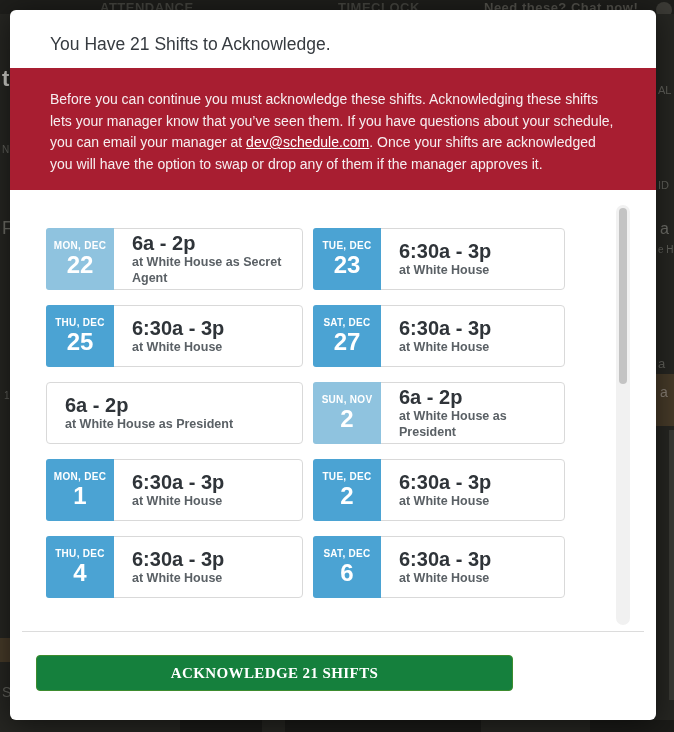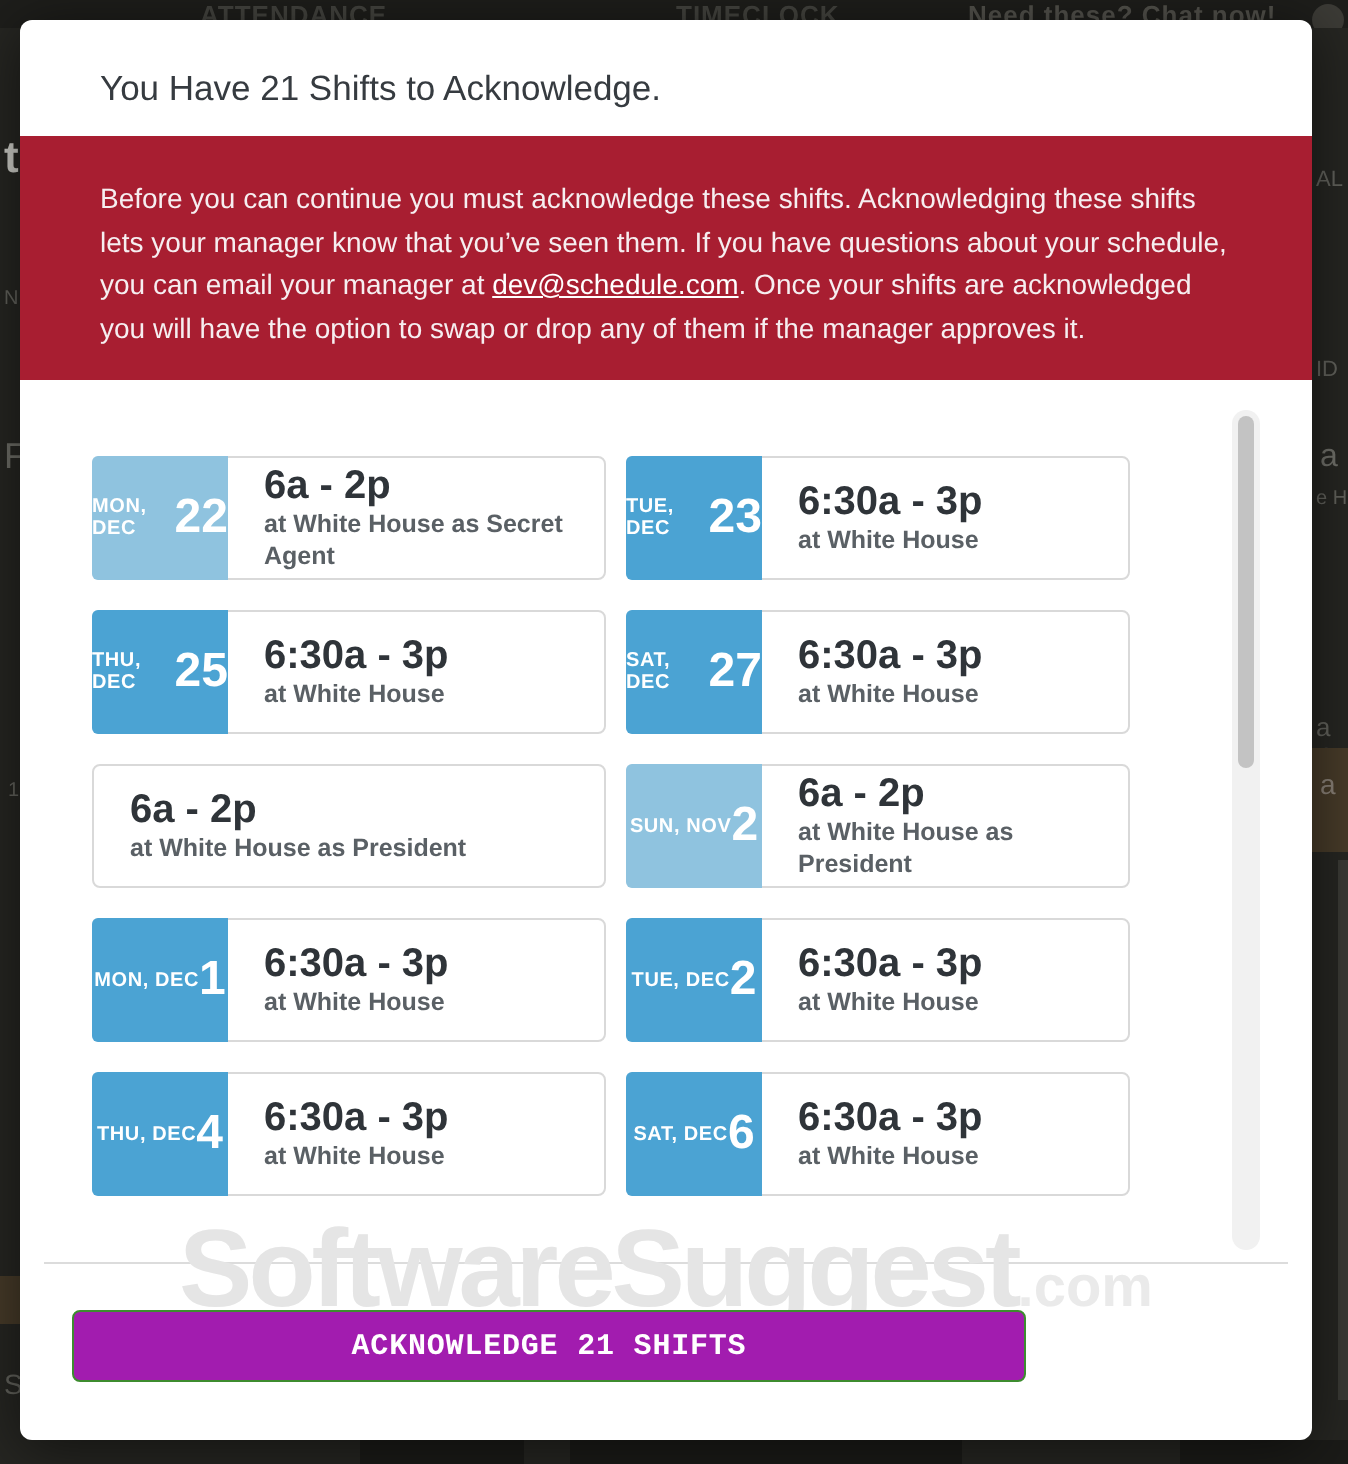--- a/index.html
+++ b/index.html
@@ -51,21 +51,21 @@
     position:absolute; left:36px; top:218px;
     display:grid; grid-template-columns:257px 252px;
     column-gap:10px; row-gap:15px;
   }
   .shift-card {
     height:62px; background:#fff; border:1px solid #d9d9d9; border-radius:4px;
     display:flex; align-items:stretch; cursor:pointer;
   }
   .badge {
     width:68px; flex:0 0 68px; border-radius:3px 0 0 3px;
-    display:flex; flex-direction:row; align-items:center; justify-content:center;
+    display:flex; flex-direction:column; align-items:center; justify-content:center;
     color:#fff; margin:-1px 0 -1px -1px;
   }
   .badge[data-variant="dark"]  { background:#4ba3d3; }
   .badge[data-variant="light"] { background:#8fc3df; }
   .badge .day { font-size:10px; font-weight:bold; letter-spacing:.3px; }
   .badge .num { font-size:24px; font-weight:bold; line-height:28px; }
   .card-body { flex:1; display:flex; flex-direction:column; justify-content:center; padding-left:18px; }
   .card-time { font-size:20px; font-weight:bold; color:#2f3439; line-height:22px; }
   .card-loc  { font-size:12.5px; font-weight:bold; color:#5a6065; line-height:16px; }
 
@@ -82,22 +82,22 @@
   
   .footer-divider { position:absolute; left:12px; top:621px; width:622px; height:1px; background:#dcdcdc; z-index:2; }
   .watermark {
     position:absolute; left:0; top:592px; width:646px; text-align:center;
     z-index:5; white-space:nowrap; pointer-events:none;
   }
   .watermark .wm-main { font-size:55px; font-weight:bold; letter-spacing:-2px; color:#e5e5e5; }
   .watermark .wm-suffix { font-size:29px; font-weight:bold; color:#eaeaea; }
   .ack-button {
     position:absolute; left:26px; top:645px; width:477px; height:36px;
-    background:#a21caf; border:1px solid #3d8c2f; border-radius:4px;
-    color:#ffffff; font-family:Liberation Mono, monospace;
+    background:#15803d; border:1px solid #3d8c2f; border-radius:4px;
+    color:#ffffff; font-family:Liberation Serif, serif;
     font-size:15px; font-weight:bold; letter-spacing:.4px;
     z-index:10; cursor:pointer;
   }
 </style>
 </head>
 <body>
 
 <div class="backdrop-topbar">
   <span class="nav-frag nav-attendance">ATTENDANCE</span>
   <span class="nav-frag nav-timeclock">TIMECLOCK</span>
@@ -242,19 +242,16 @@
     </div>
 
   </div>
 
   <div class="scrollbar-track">
     <div class="scrollbar-thumb"></div>
   </div>
 
   <div class="footer-divider"></div>
 
-  <div class="watermark">
-    <span class="wm-main">SoftwareSuggest</span><span class="wm-suffix">.com</span>
-  </div>
 
   <button class="ack-button">ACKNOWLEDGE 21 SHIFTS</button>
 
 </div>
 
 </body></html>

